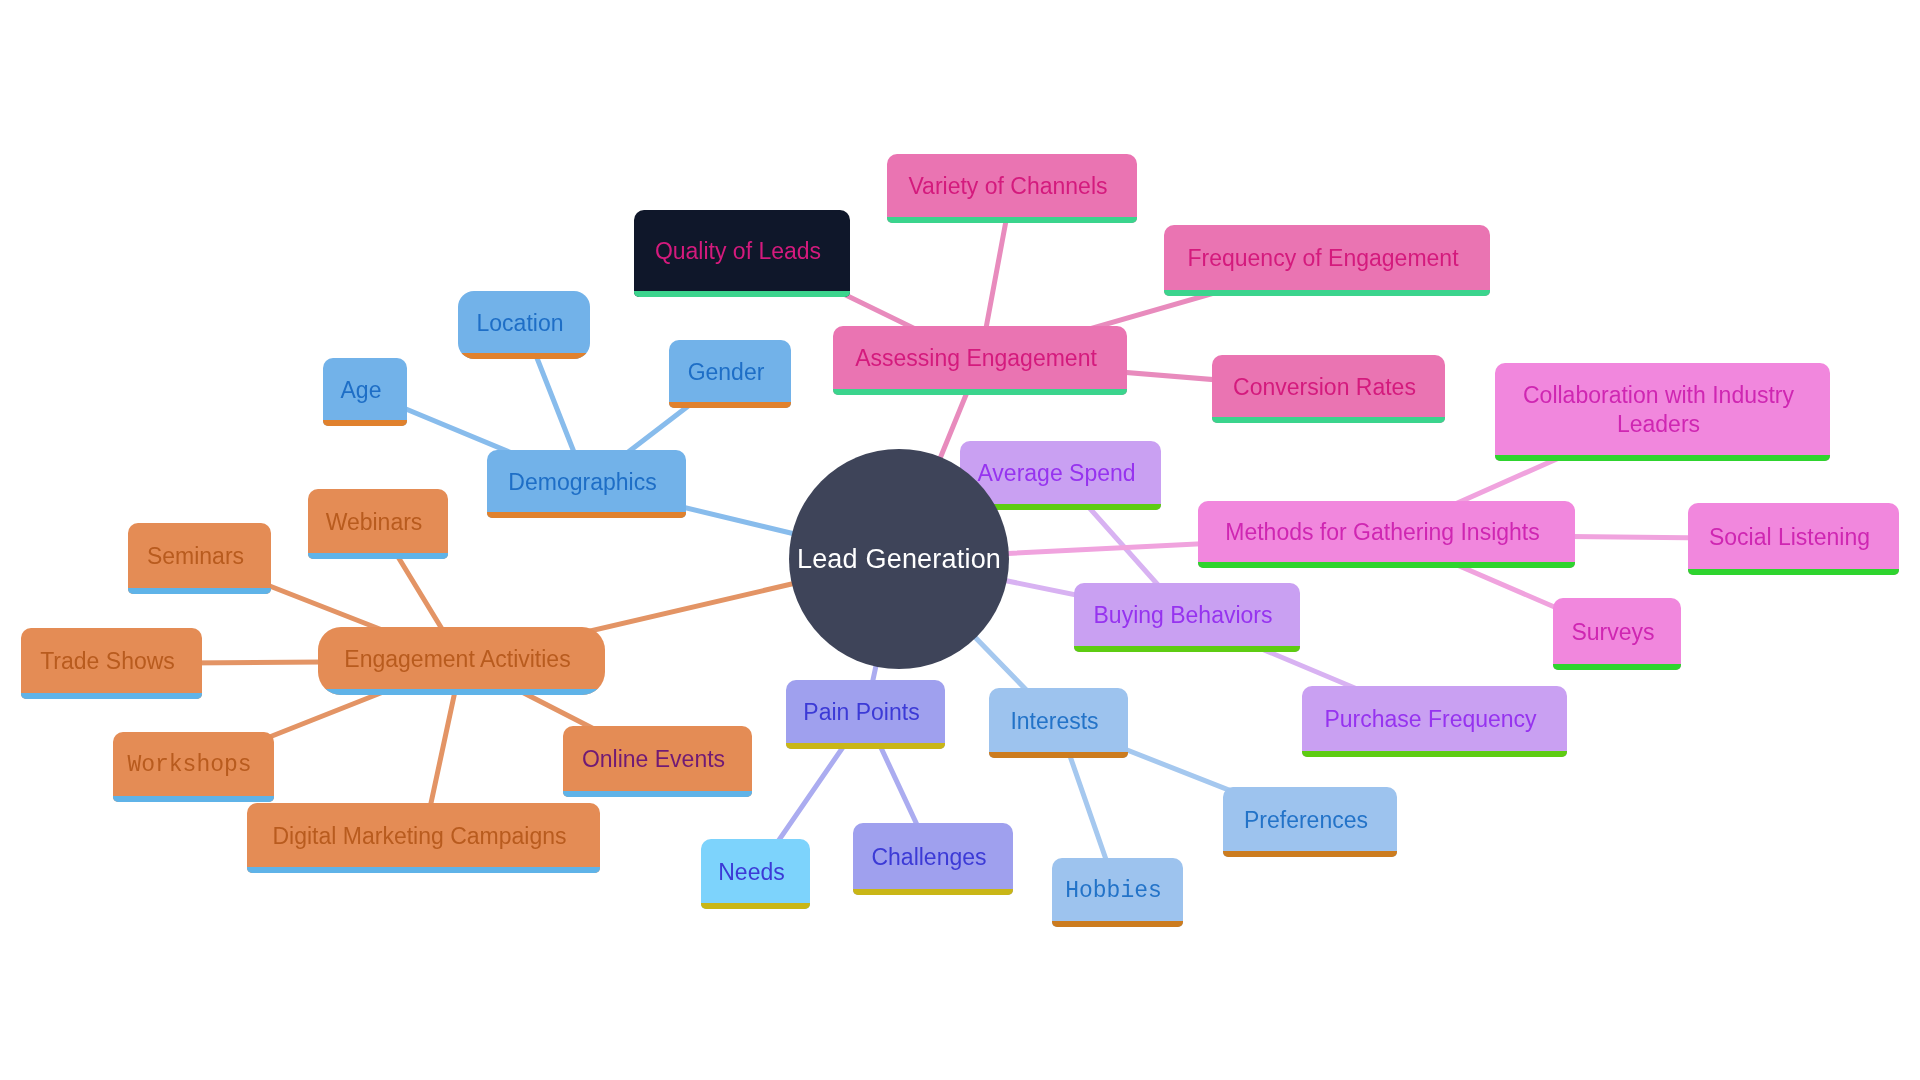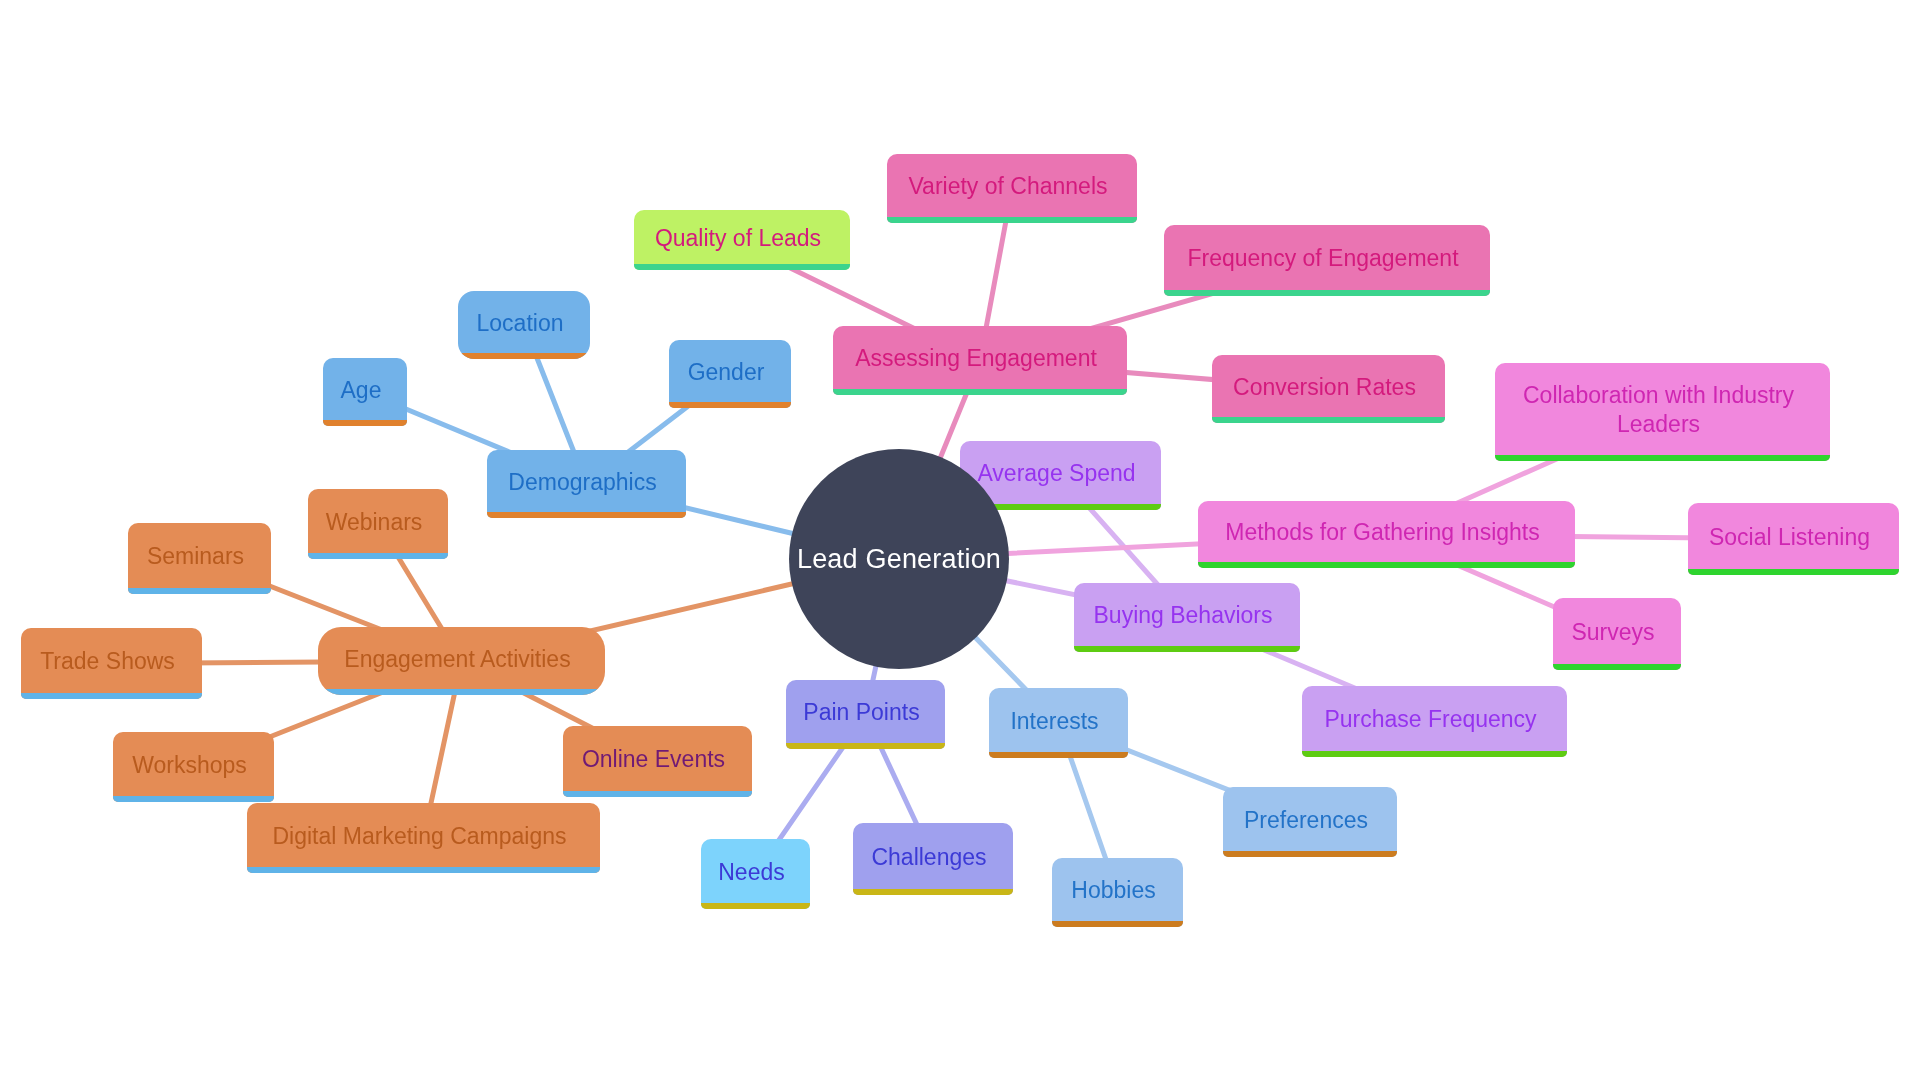--- a/index.html
+++ b/index.html
@@ -61,21 +61,21 @@
       <line x1="1058.5" y1="723" x2="1117.5" y2="892.5" stroke="#a5c8ef" stroke-width="5" stroke-linecap="round"></line>
     </svg>
 <div class="node" style="left: 833px; top: 326px; width: 294px; height: 69px; background: rgb(234, 116, 178); color: rgb(212, 26, 125);">
       <span class="label">Assessing Engagement</span>
       <span class="bar" style="background: rgb(59, 212, 141);"></span>
     </div>
     <div class="node" style="left: 887px; top: 154px; width: 250px; height: 69px; background: rgb(234, 116, 178); color: rgb(212, 26, 125);">
       <span class="label">Variety of Channels</span>
       <span class="bar" style="background: rgb(59, 212, 141);"></span>
     </div>
-    <div class="node" style="left: 634px; top: 210px; width: 216px; height: 60px; background: #bef264; color: rgb(212, 26, 125);">
+    <div class="node" style="left: 634px; top: 210px; width: 216px; height: 87px; background: #0f172a; color: rgb(212, 26, 125);">
       <span class="label">Quality of Leads</span>
       <span class="bar" style="background: rgb(59, 212, 141);"></span>
     </div>
     <div class="node" style="left: 1164px; top: 225px; width: 326px; height: 71px; background: rgb(234, 116, 178); color: rgb(212, 26, 125);">
       <span class="label">Frequency of Engagement</span>
       <span class="bar" style="background: rgb(59, 212, 141);"></span>
     </div>
     <div class="node" style="left: 1212px; top: 355px; width: 233px; height: 68px; background: rgb(234, 116, 178); color: rgb(212, 26, 125);">
       <span class="label">Conversion Rates</span>
       <span class="bar" style="background: rgb(59, 212, 141);"></span>
@@ -105,21 +105,21 @@
       <span class="bar" style="background: rgb(95, 179, 232);"></span>
     </div>
     <div class="node" style="left: 308px; top: 489px; width: 140px; height: 70px; background: rgb(228, 140, 85); color: rgb(184, 91, 30);">
       <span class="label">Webinars</span>
       <span class="bar" style="background: rgb(95, 179, 232);"></span>
     </div>
     <div class="node" style="left: 21px; top: 628px; width: 181px; height: 71px; background: rgb(228, 140, 85); color: rgb(184, 91, 30);">
       <span class="label">Trade Shows</span>
       <span class="bar" style="background: rgb(95, 179, 232);"></span>
     </div>
-    <div class="node" style="left: 113px; top: 732px; width: 161px; height: 70px; background: rgb(228, 140, 85); color: rgb(184, 91, 30);">
+    <div class="node" style="left: 113px; top: 732px; width: 161px; height: 70px; background: rgb(228, 140, 85); color: rgb(184, 91, 30); font-family: Liberation Mono, monospace;">
       <span class="label">Workshops</span>
       <span class="bar" style="background: rgb(95, 179, 232);"></span>
     </div>
     <div class="node" style="left: 247px; top: 803px; width: 353px; height: 70px; background: rgb(228, 140, 85); color: rgb(184, 91, 30);">
       <span class="label">Digital Marketing Campaigns</span>
       <span class="bar" style="background: rgb(95, 179, 232);"></span>
     </div>
     <div class="node" style="left: 563px; top: 726px; width: 189px; height: 71px; background: rgb(228, 140, 85); color: #701a75;">
       <span class="label">Online Events</span>
       <span class="bar" style="background: rgb(95, 179, 232);"></span>
@@ -165,20 +165,20 @@
       <span class="bar" style="background: rgb(201, 182, 22);"></span>
     </div>
     <div class="node" style="left: 989px; top: 688px; width: 139px; height: 70px; background: rgb(157, 195, 238); color: rgb(35, 115, 200);">
       <span class="label">Interests</span>
       <span class="bar" style="background: rgb(204, 124, 31);"></span>
     </div>
     <div class="node" style="left: 1223px; top: 787px; width: 174px; height: 70px; background: rgb(157, 195, 238); color: rgb(35, 115, 200);">
       <span class="label">Preferences</span>
       <span class="bar" style="background: rgb(204, 124, 31);"></span>
     </div>
-    <div class="node" style="left: 1052px; top: 858px; width: 131px; height: 69px; background: rgb(157, 195, 238); color: rgb(35, 115, 200);">
+    <div class="node" style="left: 1052px; top: 858px; width: 131px; height: 69px; background: rgb(157, 195, 238); color: rgb(35, 115, 200); font-family: Liberation Mono, monospace;">
       <span class="label">Hobbies</span>
       <span class="bar" style="background: rgb(204, 124, 31);"></span>
     </div>
     <div class="root-node" style="left: 789px; top: 449px; width: 220px; height: 220px; background: rgb(62, 68, 89); color: rgb(255, 255, 255);">
       <span>Lead Generation</span>
     </div>
   </div>
 
 </body></html>

